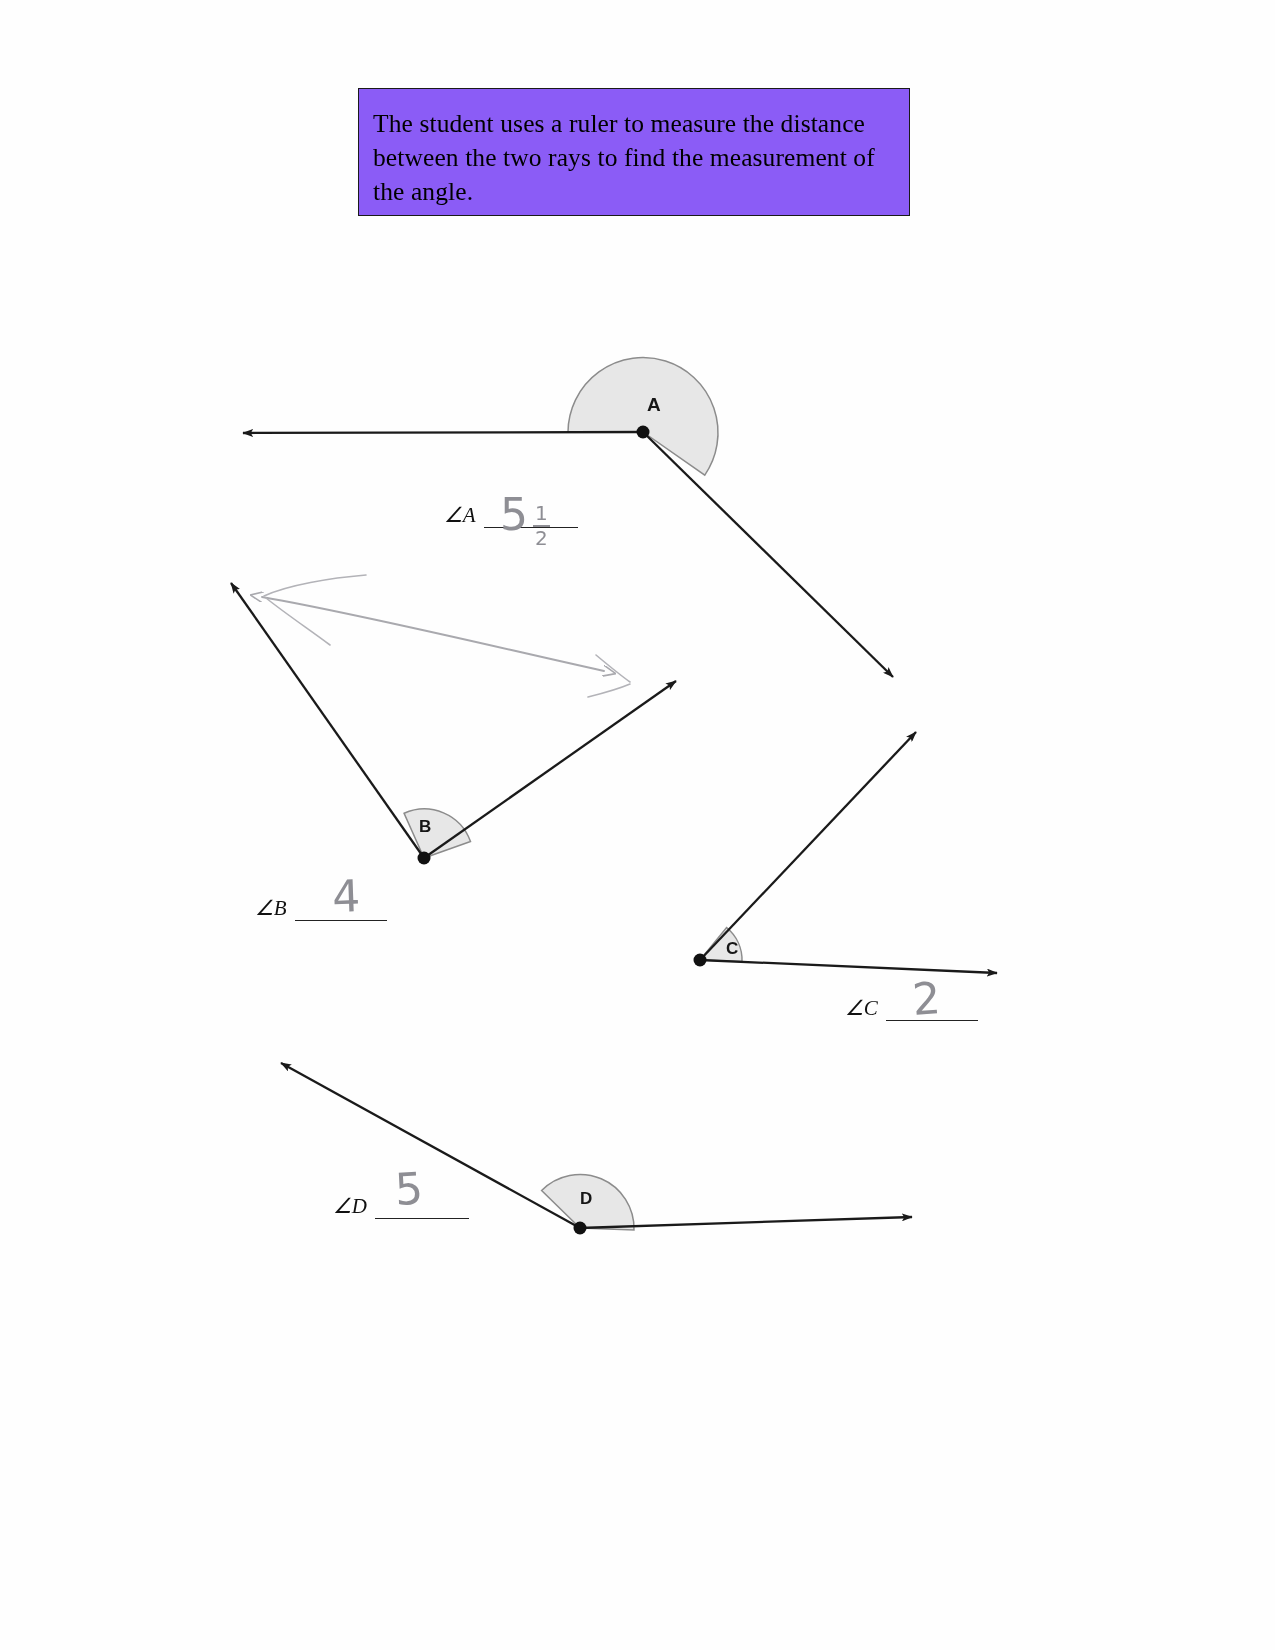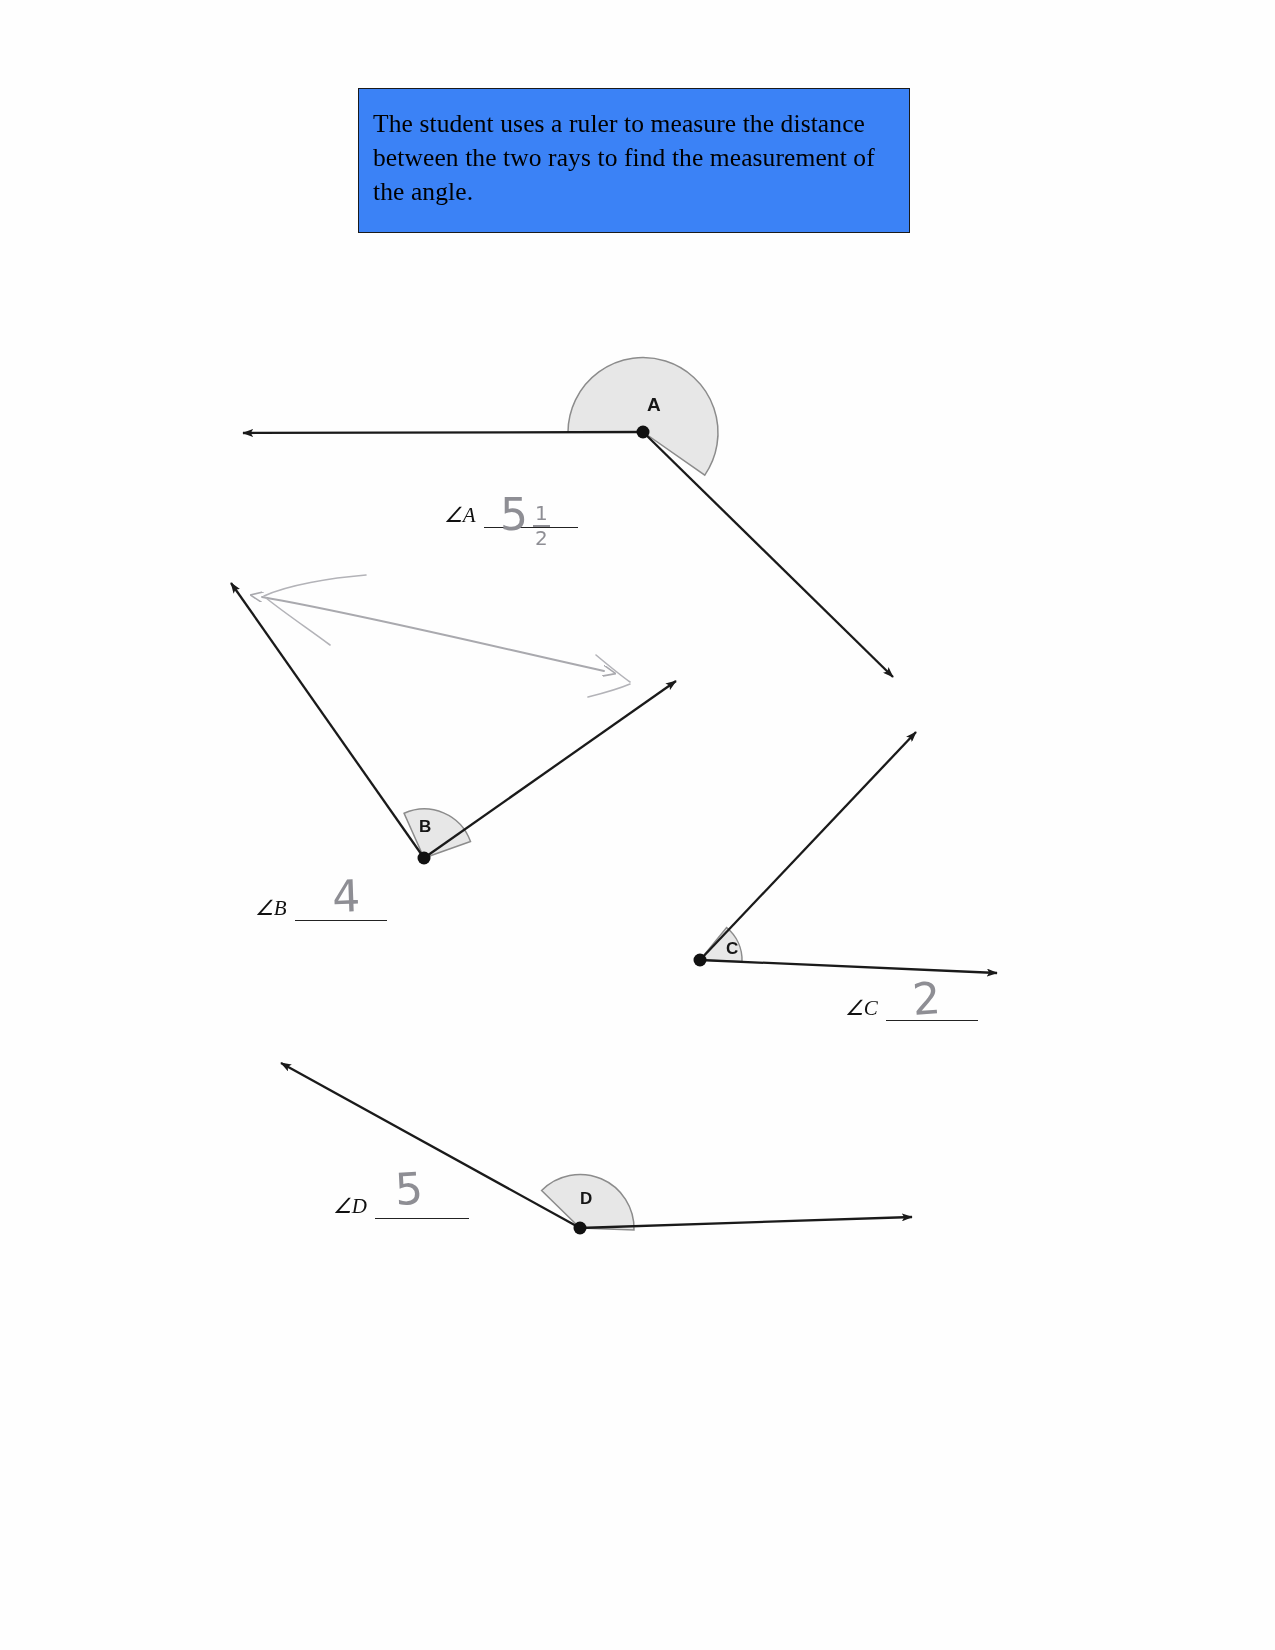--- a/index.html
+++ b/index.html
@@ -21,23 +21,23 @@
     width: 1275px;
     height: 1650px;
     background: #fefefe;
   }
   
   #prompt-box {
     position: absolute;
     left: 358px;
     top: 88px;
     width: 552px;
-    height: 145px;
+    height: 128px;
     border: 1.6px solid #1a1a1a;
-    background: #3b82f6;
+    background: #8b5cf6;
     box-sizing: border-box;
     padding: 18px 16px 10px 14px;
   }
   #prompt-text {
     font-family: "Liberation Serif", serif;
     font-size: 25.5px;
     line-height: 1.33;
     color: #000000;
     margin: 0;
     letter-spacing: 0.1px;

